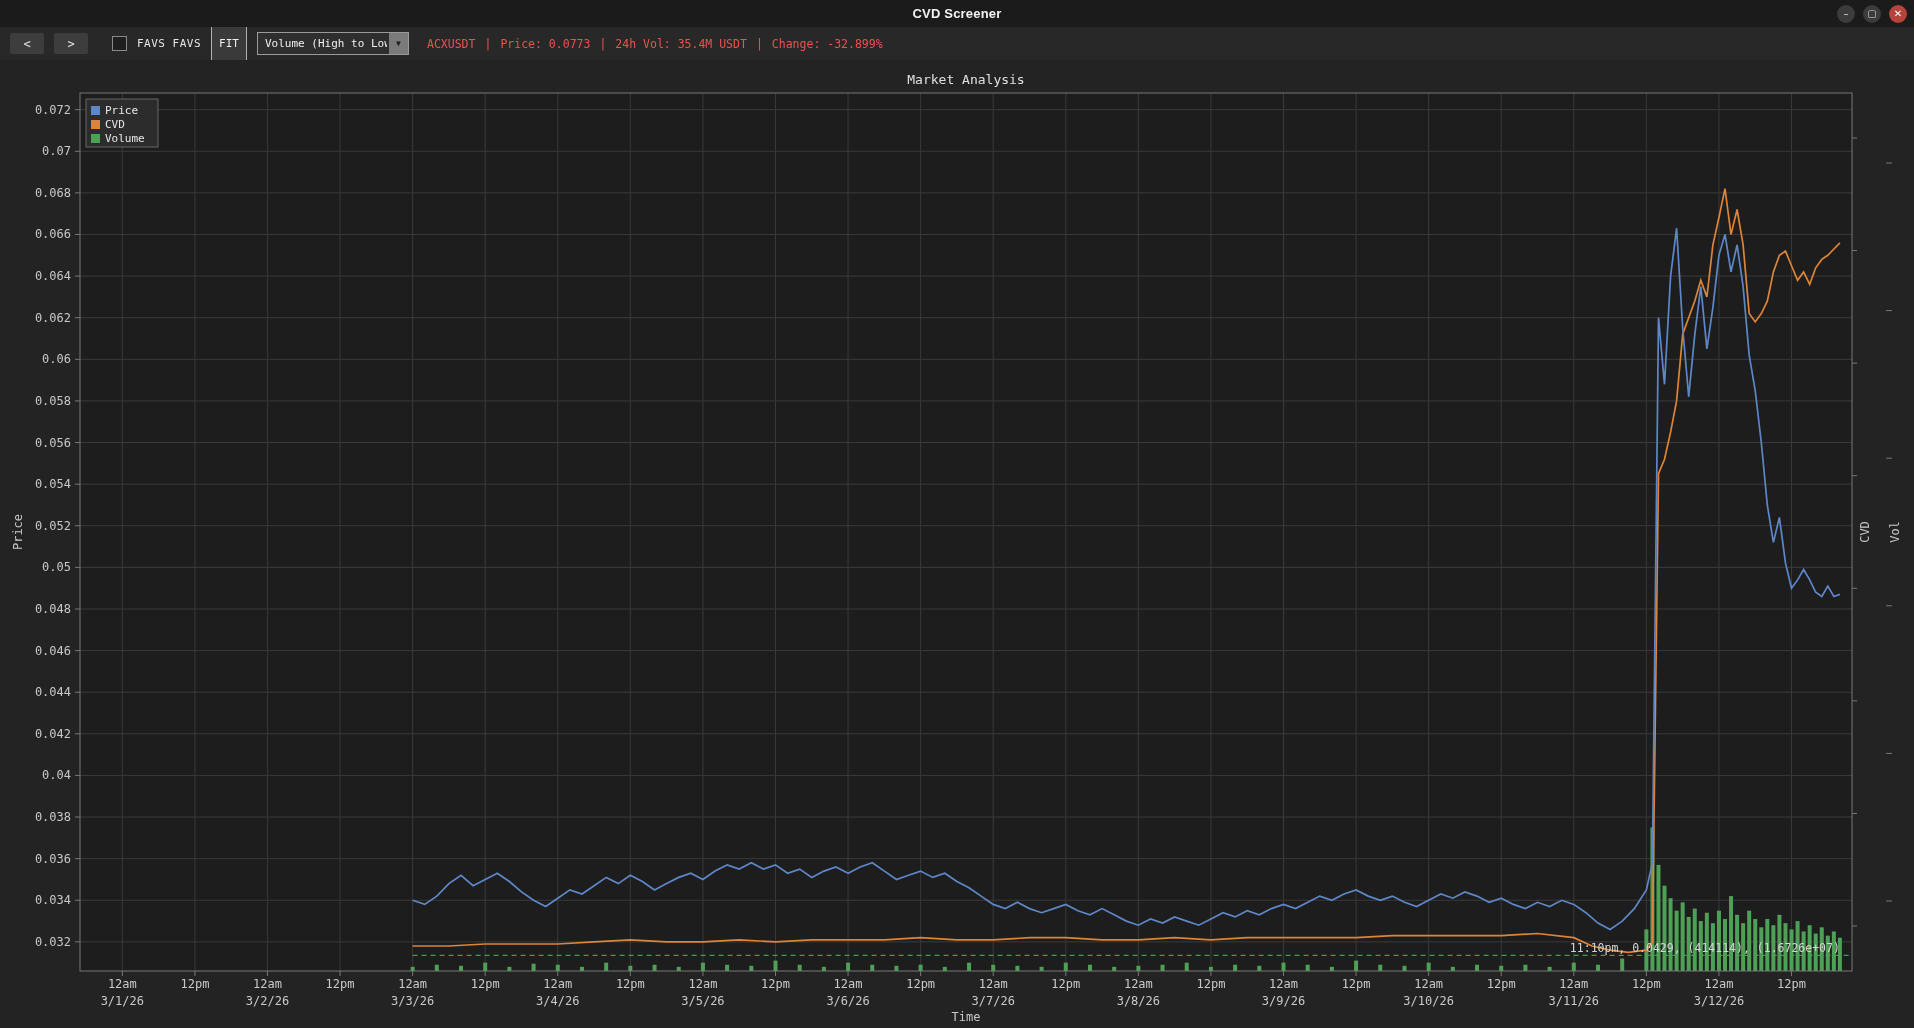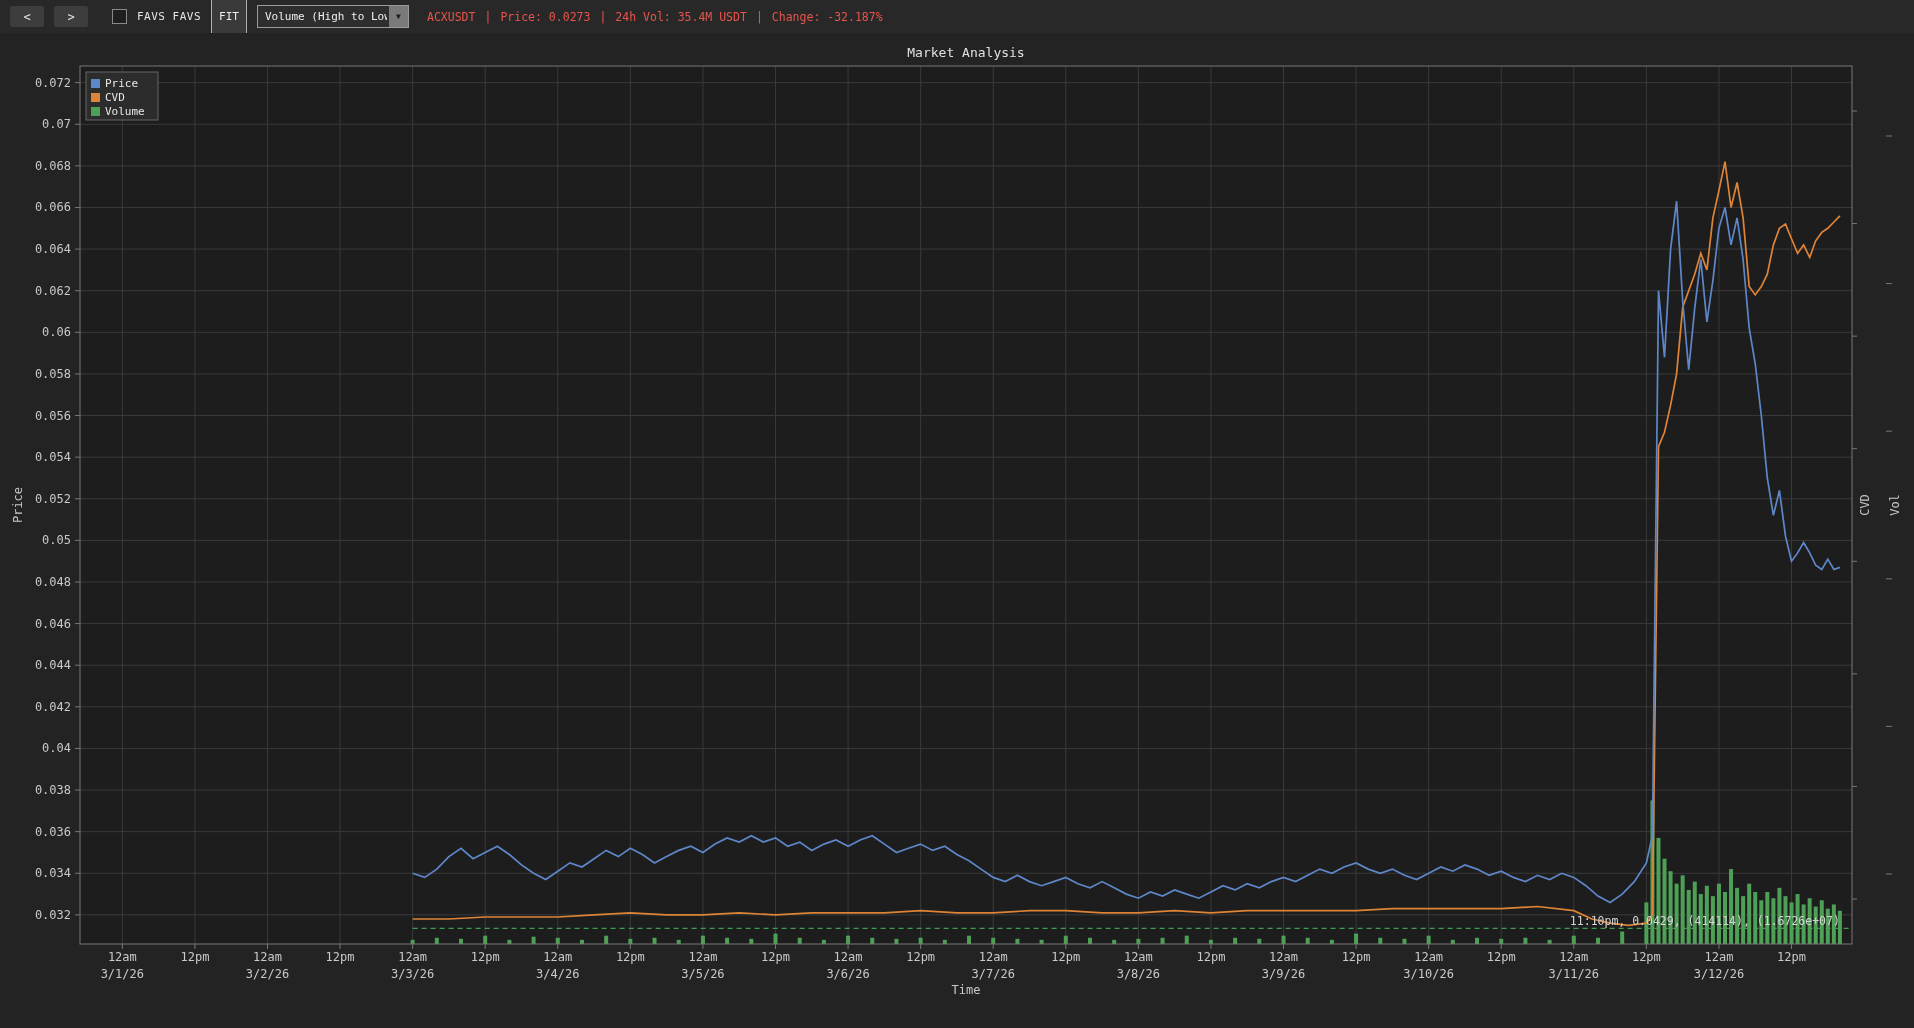--- a/index.html
+++ b/index.html
@@ -24,39 +24,53 @@
             justify-content:center;font-size:8px;margin-left:2px;}
   .ticker{display:flex;gap:9px;font-size:11.5px;margin-left:8px;white-space:nowrap;}
   .figure{height:968px;position:relative;background:#232323;}
   svg text{font-family:"DejaVu Sans Mono",monospace;}
 </style>
 </head>
 <body>
 
 <div class="window">
 
+  <div class="titlebar">
+    <div class="title">CVD Screener</div>
+    <div class="win-controls">
+      <div class="win-btn">
+          <span>–</span>
+        </div>
+      <div class="win-btn">
+          <span>▢</span>
+        </div>
+      <div class="win-btn close">
+          <span>✕</span>
+        </div>
+    </div>
+  </div>
 
   <div class="toolbar">
     <div class="nav-btn">&lt;</div>
     <div class="nav-btn">&gt;</div>
     <div class="checkbox"></div>
     <div class="label-onlyfavs">FAVS FAVS</div>
     <div class="fit-btn">FIT</div>
     <div class="dropdown">
       <span class="dd-value">Volume (High to Low)</span>
       <span class="dd-arrow">▼</span>
     </div>
     <div class="ticker" style="color: rgb(232, 84, 76);">
       <span>ACXUSDT</span>
       <span>|</span>
-      <span>Price: 0.0273</span>
+      <span>Price: 0.0773</span>
       <span>|</span>
       <span>24h Vol: 35.4M USDT</span>
       <span>|</span>
-      <span>Change: -32.187%</span>
+      <span>Change: -32.899%</span>
     </div>
   </div>
 
   <div class="figure">
     <svg id="chart" width="1914" height="968">
         <rect x="80" y="33" width="1772" height="878" fill="#1d1d1d"></rect>
         <g>
           <line x1="122.33447098976109" y1="33" x2="122.33447098976109" y2="911" stroke="#3a3a3a" stroke-width="1"></line>
           <line x1="194.90784982935153" y1="33" x2="194.90784982935153" y2="911" stroke="#3a3a3a" stroke-width="1"></line>
           <line x1="267.481228668942" y1="33" x2="267.481228668942" y2="911" stroke="#3a3a3a" stroke-width="1"></line>

